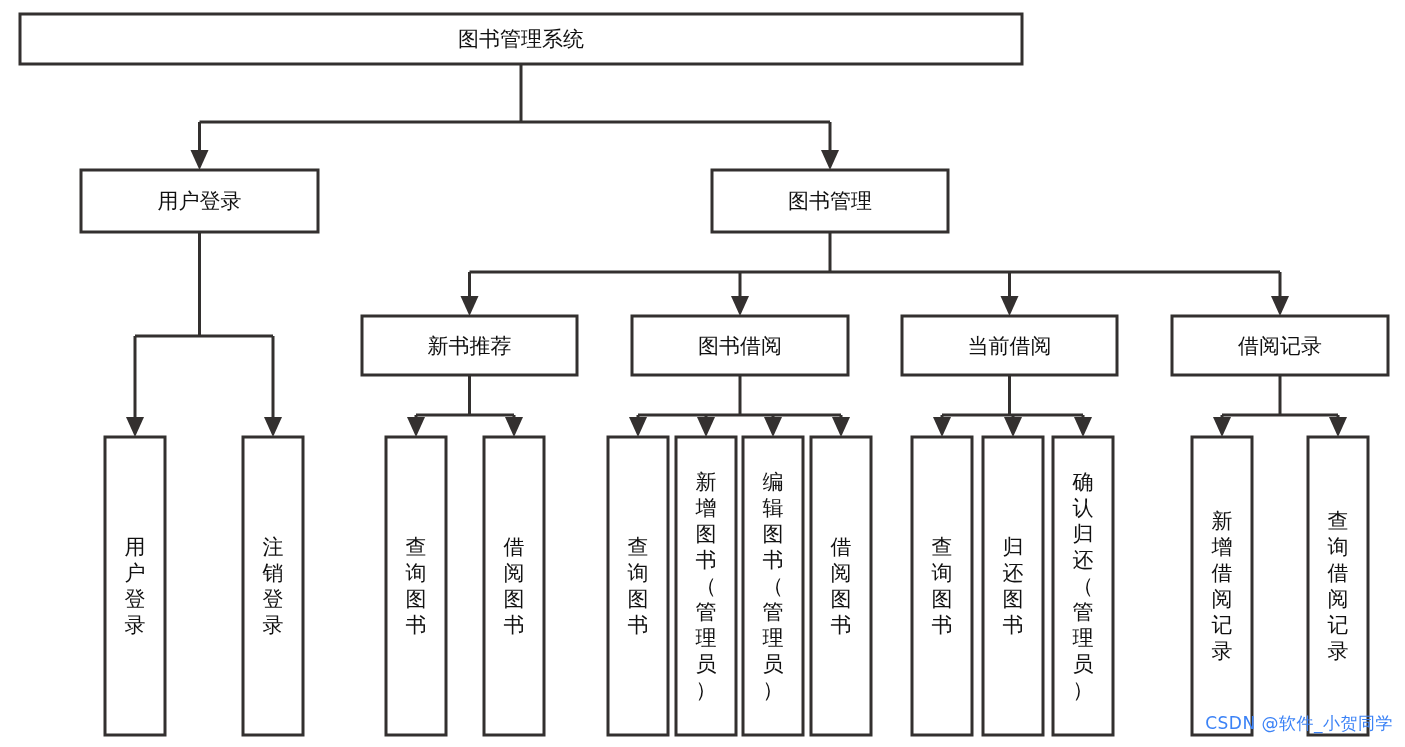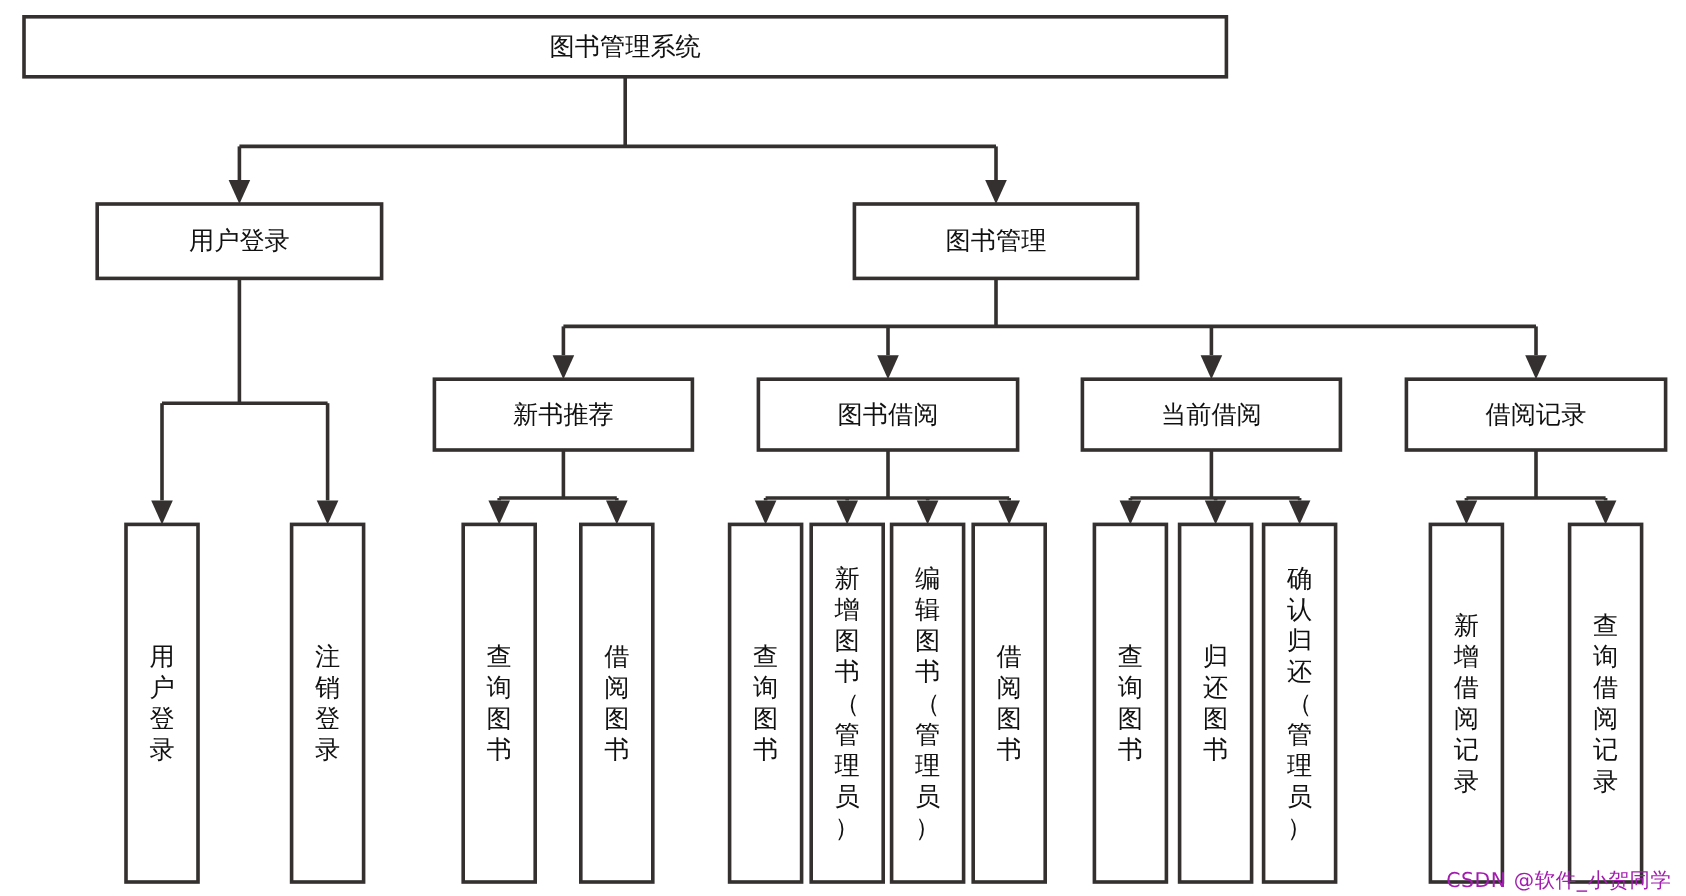--- a/index.html
+++ b/index.html
@@ -50,24 +50,24 @@
   }
   .node-label-v {
     font-family: "DejaVu Sans", "Liberation Sans", sans-serif;
     fill: #111111;
     font-size: 21px;
     text-anchor: middle;
   }
   .watermark {
     position: absolute;
     right: 12px;
-    bottom: 2px;
+    bottom: 12px;
     font-family: "DejaVu Sans", "Liberation Sans", sans-serif;
     font-size: 17px;
-    color: #a21caf;
+    color: #3b82f6;
     white-space: nowrap;
     letter-spacing: 0.5px;
   }
 </style>
 </head>
 <body>
 
 <div id="diagram-root">
   <svg class="diagram-svg" viewBox="0 0 1405 747" xmlns="http://www.w3.org/2000/svg">
     <g id="edges-layer">

